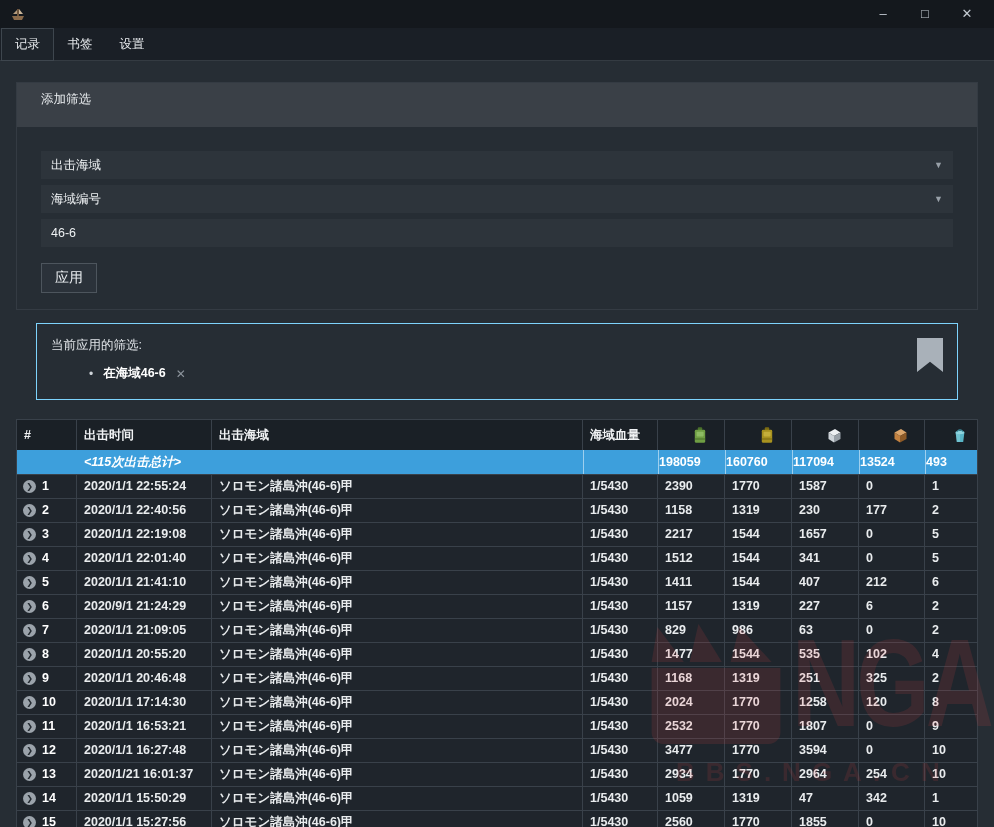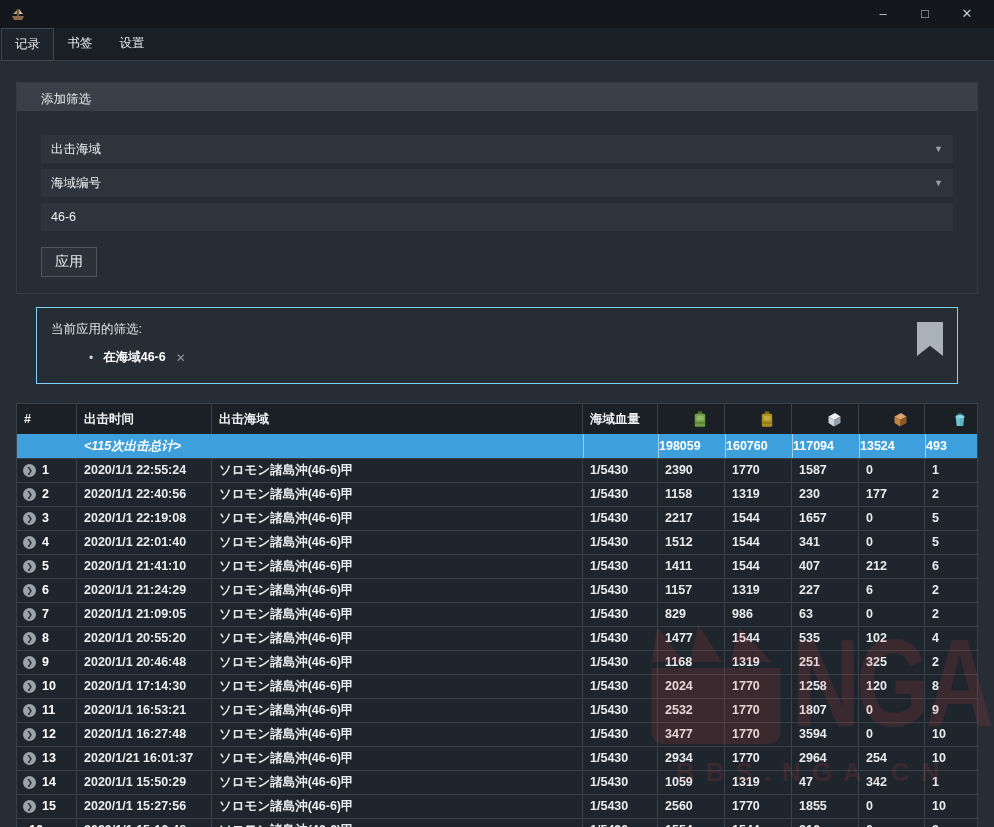--- a/index.html
+++ b/index.html
@@ -9,28 +9,28 @@
     background:#262d34; color:#e7eaed; position:relative;
   }
   
   .titlebar { height:28px; background:#14181d; display:flex; align-items:center; }
   .app-icon { width:16px; height:16px; margin-left:10px; }
   .win-controls { margin-left:auto; display:flex; margin-right:6px; }
   .win-btn { width:42px; height:28px; line-height:28px; text-align:center;
              color:#c3cad1; font-size:13px; cursor:default; }
   
   .tabbar { height:33px; background:#1a1f26; border-bottom:1px solid #343b42;
-            display:flex; align-items:flex-start; padding-left:1px; }
+            display:flex; align-items:center; padding-left:1px; }
   .tab { min-width:52px; text-align:center; line-height:31px; padding:0 13px;
          color:#e6e9ec; font-size:12.5px; }
   .tab.active { border:1px solid #3e464e; background:#1e242b; }
   
   .content { position:relative; padding:21px 16px 0; }
   .filter-group { border:1px solid #343b43; }
-  .filter-header { height:28px; line-height:32px; background:#3a4047;
+  .filter-header { height:44px; line-height:32px; background:#3a4047;
                    padding-left:24px; font-size:12.5px; color:#eceff2; }
   .filter-body { padding:24px 24px 16px; }
   .field { height:28px; background:#2d343b; margin-bottom:6px; padding:0 10px;
            font-size:12.5px; color:#eef1f3; display:flex; align-items:center; }
   .field .arrow { margin-left:auto; color:#98a0a8; font-size:9px; }
   .apply-btn { margin-top:10px; height:30px; padding:0 13px; background:#2b323a;
                border:1px solid #4d555d; color:#eceff2; font-size:14px;
                font-family:inherit; }
   
   .applied-panel { margin:13px 20px 0; border:1px solid #7dd3fc; padding:13px 14px 17px;
@@ -269,21 +269,21 @@
           <div class="td">407</div>
           <div class="td">212</div>
           <div class="td">6</div>
         </div>
 
   <div class="trow drow">
     <div class="td c-num">
       <span class="expand">❯</span>
       <span class="rnum">6</span>
     </div>
-    <div class="td">2020/1/1 21:24:29</div>
+    <div class="td">2020/9/1 21:24:29</div>
     <div class="td">ソロモン諸島沖(46-6)甲</div>
     <div class="td">1/5430</div>
   <div class="td">1157</div>
           <div class="td">1319</div>
           <div class="td">227</div>
           <div class="td">6</div>
           <div class="td">2</div>
         </div>
 
   <div class="trow drow">

